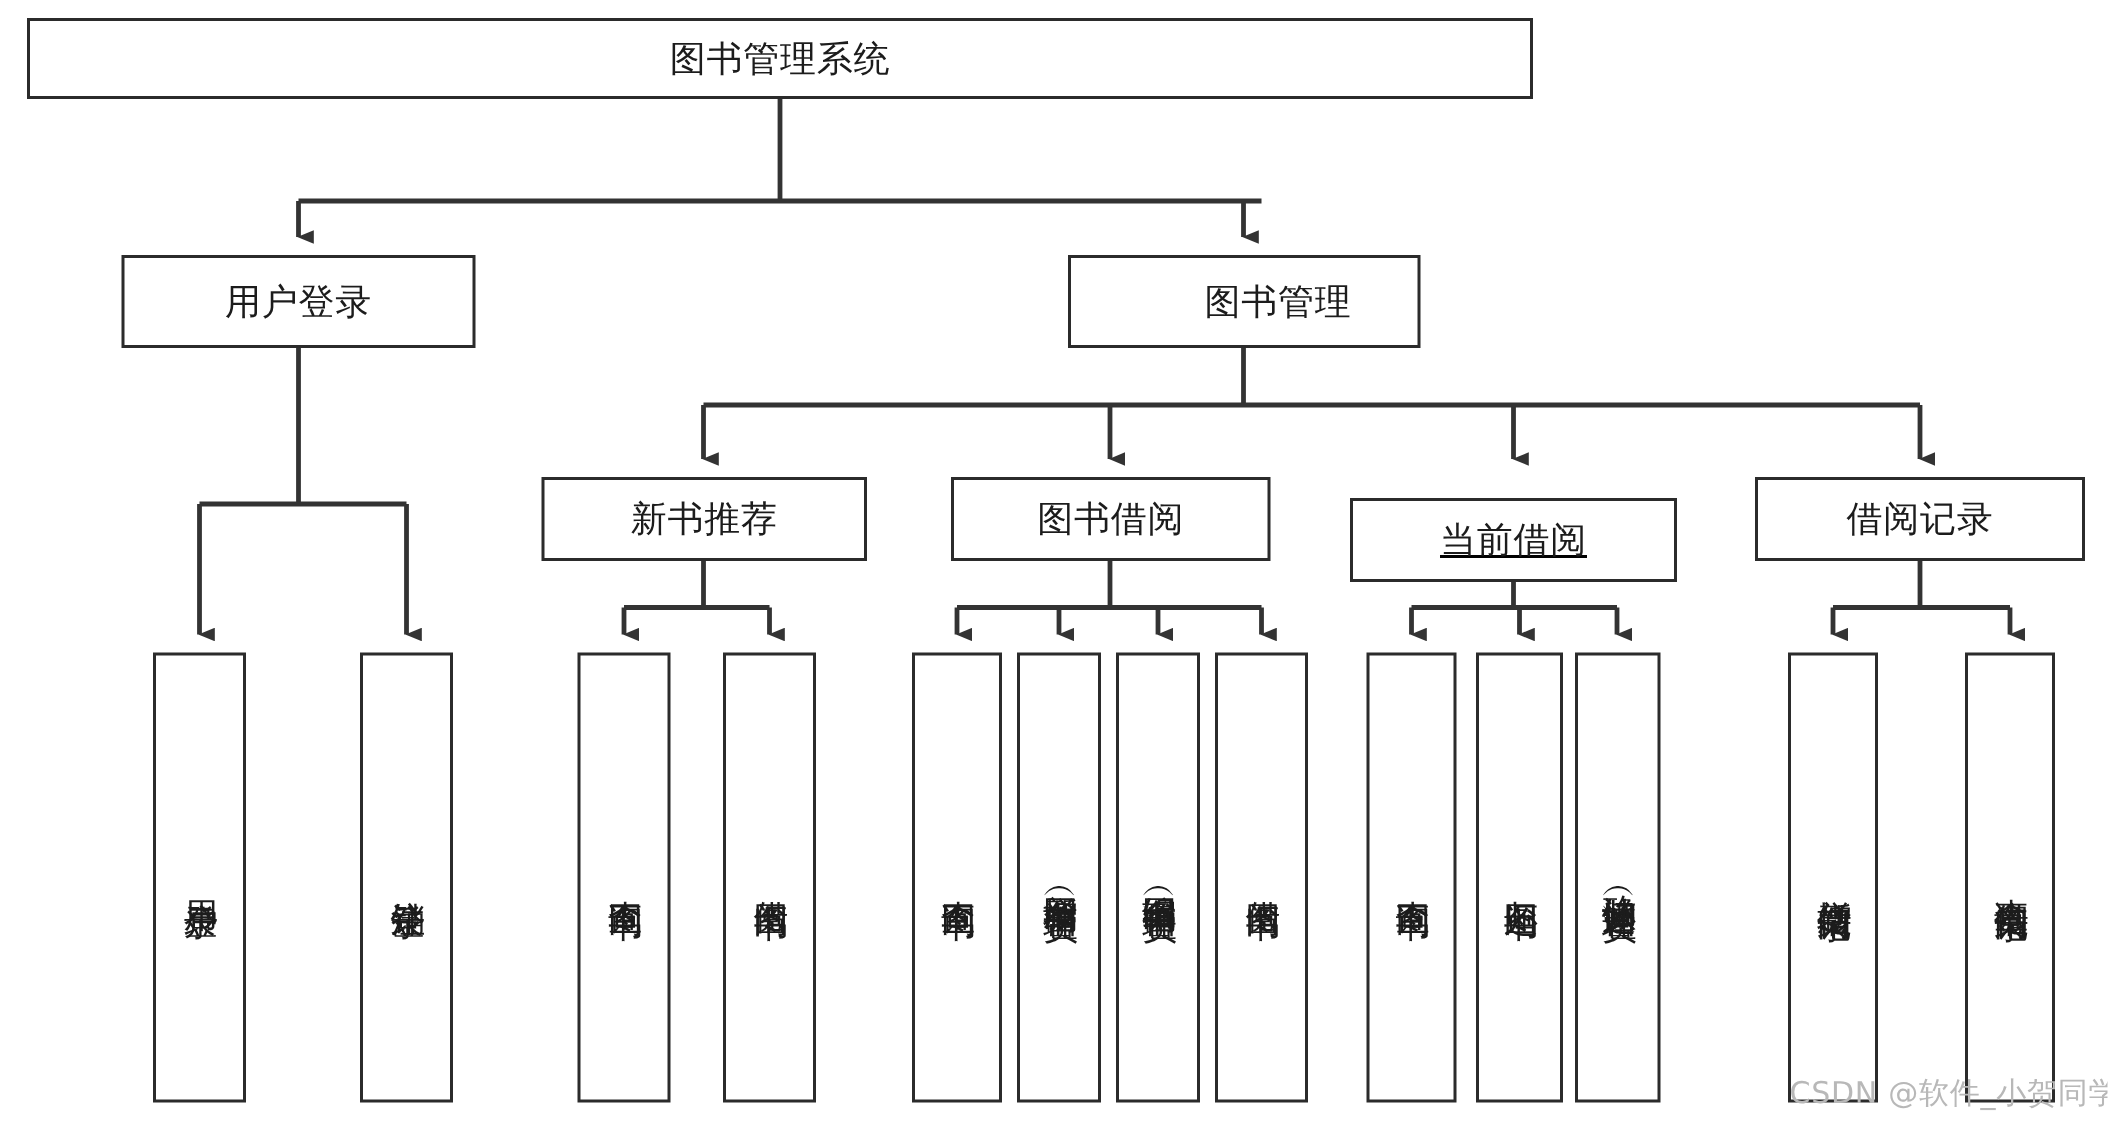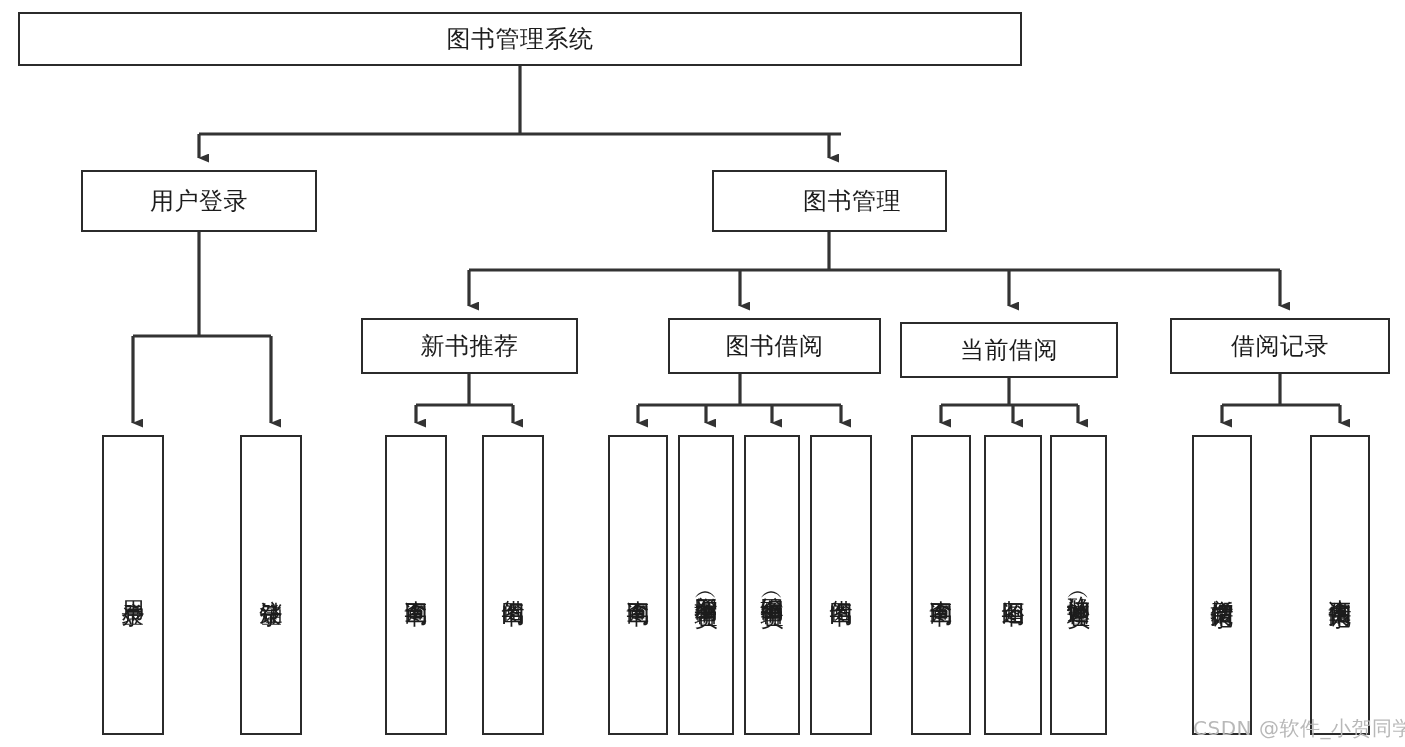--- a/index.html
+++ b/index.html
@@ -124,24 +124,24 @@
   <div class="node-box" id="box-l2-0" style="left: 81px; top: 170px; width: 236px; height: 62px;">
     <span class="node-label-h">用户登录</span>
   </div>
   <div class="node-box" id="box-l2-1" style="left: 712px; top: 170px; width: 235px; height: 62px; padding-left: 45px;">
     <span class="node-label-h">图书管理</span>
   </div>
 
   <div class="node-box" id="box-l3-0" style="left: 361px; top: 318px; width: 217px; height: 56px; text-align: center;">
     <span class="node-label-h">新书推荐</span>
   </div>
-  <div class="node-box" id="box-l3-1" style="left: 634px; top: 318px; width: 213px; height: 56px; margin-left: 34px;">
+  <div class="node-box" id="box-l3-1" style="left: 634px; top: 318px; width: 213px; height: 56px;">
     <span class="node-label-h">图书借阅</span>
   </div>
-  <div class="node-box" id="box-l3-2" style="left: 900px; top: 322px; width: 218px; height: 56px;">
+  <div class="node-box" id="box-l3-2" style="left: 900px; top: 332px; width: 218px; height: 56px; text-decoration: underline;">
     <span class="node-label-h">当前借阅</span>
   </div>
   <div class="node-box" id="box-l3-3" style="left: 1170px; top: 318px; width: 220px; height: 56px; text-align: right;">
     <span class="node-label-h">借阅记录</span>
   </div>
 
   <div class="node-box" id="box-leaf-0" style="left: 102px; top: 435px; width: 62px; height: 300px;">
     <span class="node-label-v">用户登录</span>
   </div>
   <div class="node-box" id="box-leaf-1" style="left: 240px; top: 435px; width: 62px; height: 300px;">

